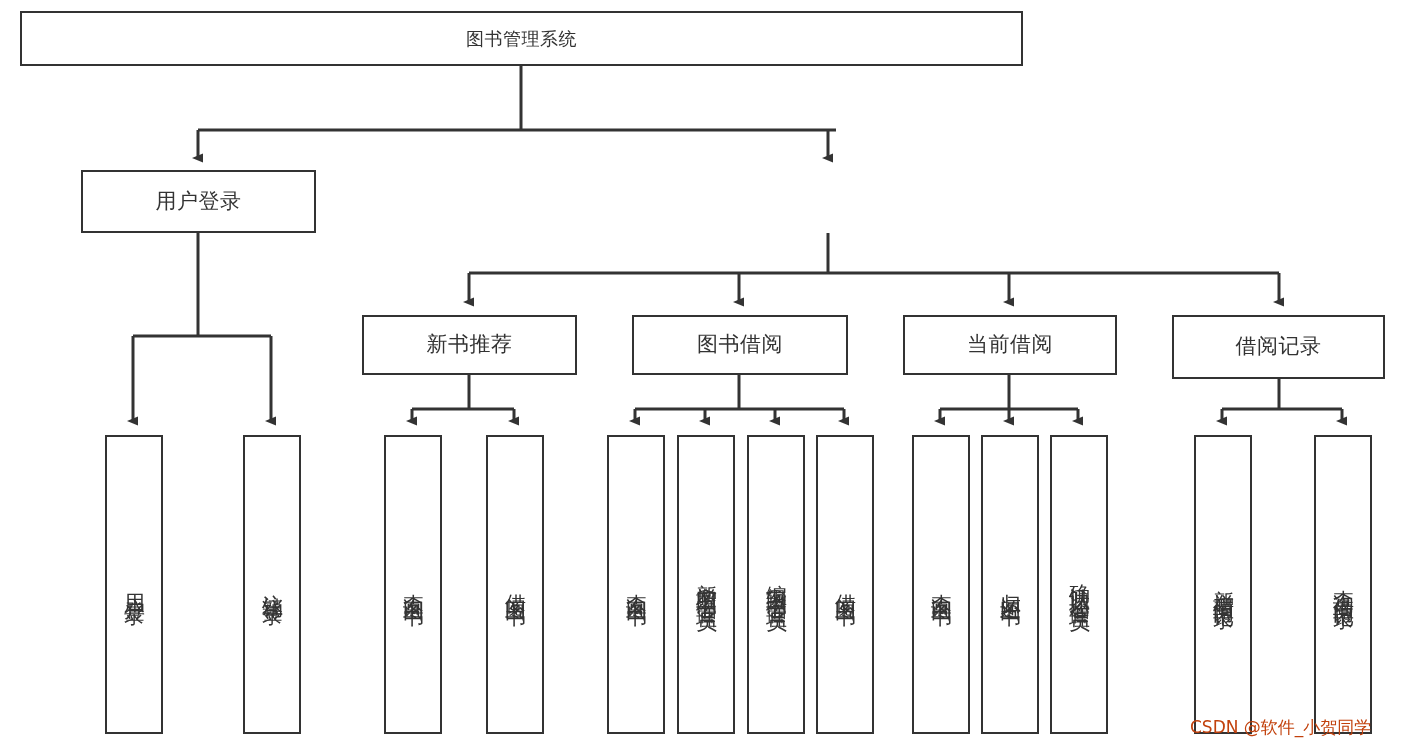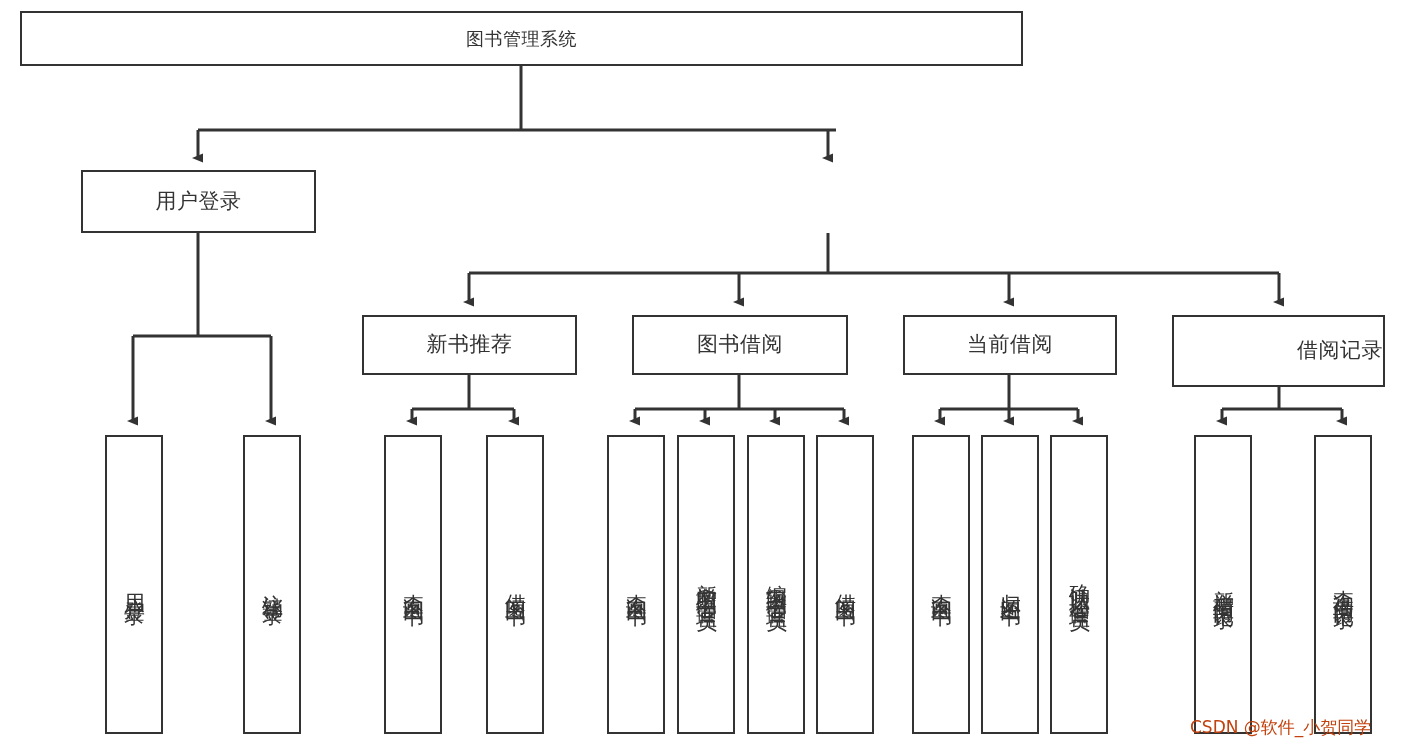--- a/index.html
+++ b/index.html
@@ -132,21 +132,21 @@
 
   <div class="node horiz" style="left:632px; top:315px; width:216px; height:60px;">
     <span class="label">图书借阅</span>
   </div>
   <div class="node horiz" style="left:362px; top:315px; width:215px; height:60px;">
     <span class="label">新书推荐</span>
   </div>
   <div class="node horiz" style="left:903px; top:315px; width:214px; height:60px;">
     <span class="label">当前借阅</span>
   </div>
-  <div class="node horiz" style="left:1172px; top:315px; width:213px; height:72px;justify-content:flex-end;">
+  <div class="node horiz" style="left:1172px; top:315px; width:213px; height:64px;">
     <span class="label">借阅记录</span>
   </div>
 
   <div class="node vert" style="left:105px; top:435px; width:58px; height:299px;">
     <span class="label">用户登录</span>
   </div>
   <div class="node vert" style="left:243px; top:435px; width:58px; height:299px;">
     <span class="label">注销登录</span>
   </div>
 

